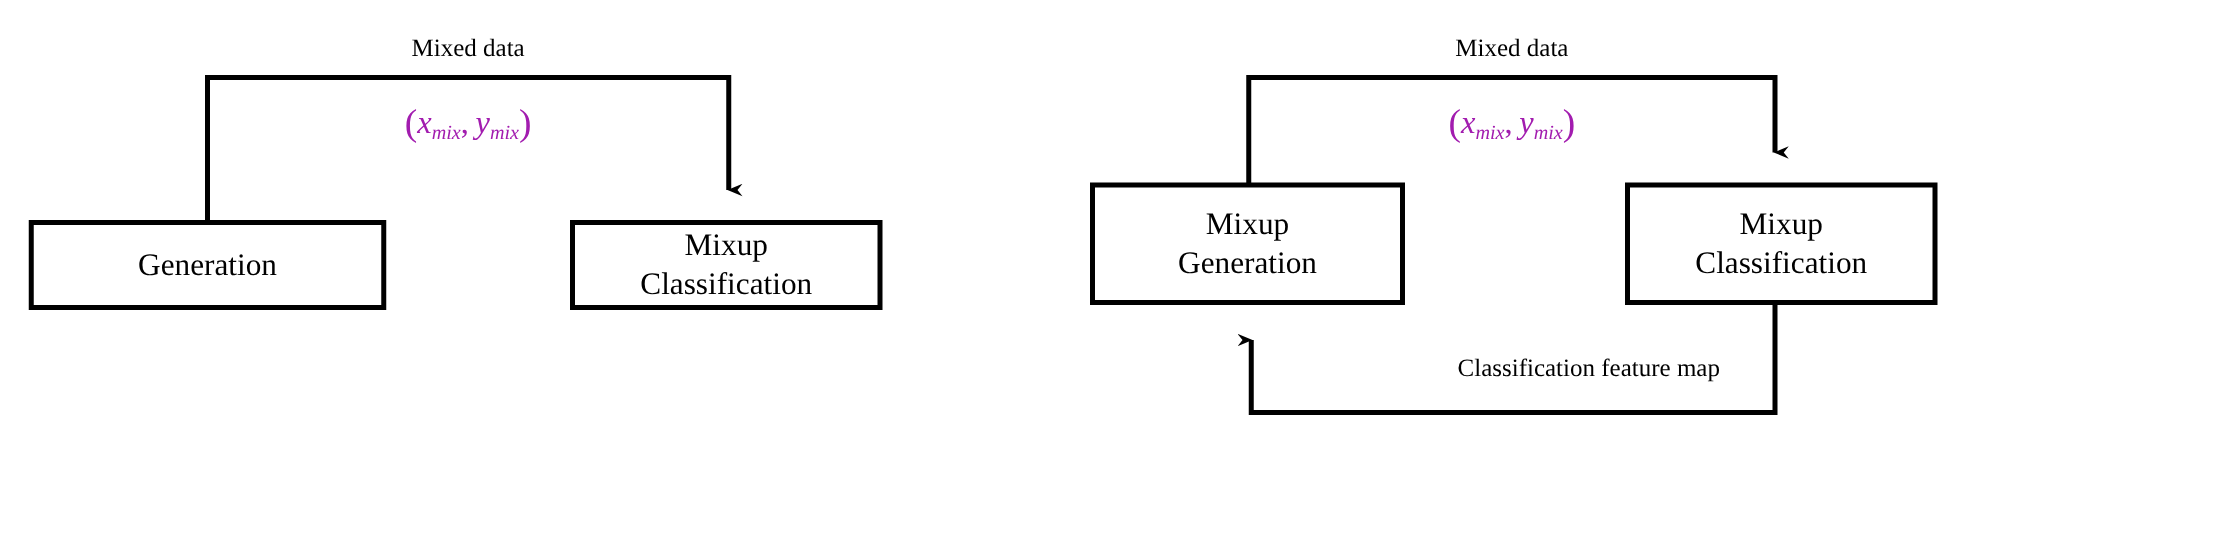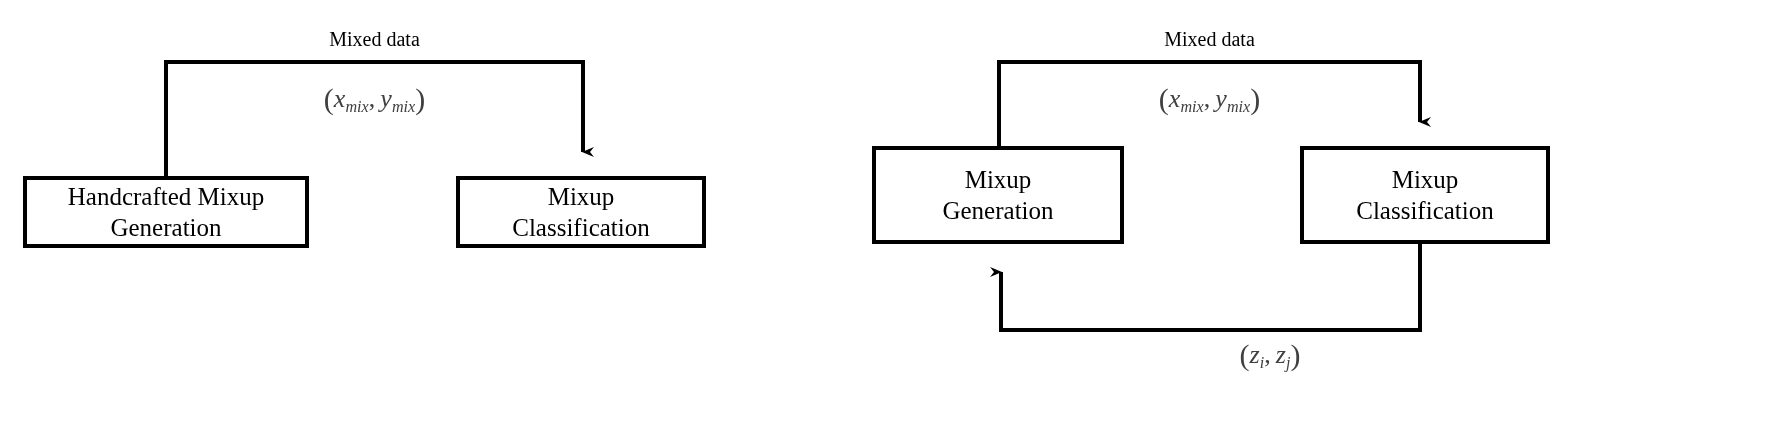--- a/index.html
+++ b/index.html
@@ -49,21 +49,21 @@
     font-size: 20px;
     color: #000000;
     white-space: nowrap;
   }
   .math-label {
     position: absolute;
     text-align: center;
     font-family: "Liberation Serif", "DejaVu Serif", serif;
     font-size: 26px;
     font-style: italic;
-    color: #404040;
+    color: #a21caf;
     white-space: nowrap;
   }
   .math-label .paren {
     font-style: normal;
     font-size: 30px;
     vertical-align: -2px;
   }
   .math-label .comma {
     font-style: normal;
   }
@@ -113,21 +113,20 @@
 
       <rect x="1302" y="148" width="246" height="94" fill="#ffffff" stroke="#000000" stroke-width="4"></rect>
 
       <path d="M999,148 L999,62 L1420,62 L1420,122" fill="none" stroke="#000000" stroke-width="4" marker-end="url(#arrowDown)"></path>
 
       <path d="M1420,242 L1420,330 L1001,330 L1001,272" fill="none" stroke="#000000" stroke-width="4" marker-end="url(#arrowUp)"></path>
     </g>
   </svg>
 
   <div class="box-label" style="left:25px; top:178px; width:282px; height:68px;">
-    <span>Handcrafted Mixup</span>
     <span>Generation</span>
   </div>
 
   <div class="box-label" style="left:458px; top:178px; width:246px; height:68px;">
     <span>Mixup</span>
     <span>Classification</span>
   </div>
 
   <div class="edge-label" style="left:166px; top:28px; width:417px;">Mixed data</div>
 
@@ -144,19 +143,17 @@
     <span>Mixup</span>
     <span>Classification</span>
   </div>
 
   <div class="edge-label" style="left:999px; top:28px; width:421px;">Mixed data</div>
 
   <div class="math-label" style="left:999px; top:82px; width:421px;">
     <span class="paren">(</span><span>x</span><sub>mix</sub><span class="comma">,</span> <span>y</span><sub>mix</sub><span class="paren">)</span>
   </div>
 
+  <div class="edge-label" style="left:1001px; top:284px; width:540px; text-align:center;">Classification feature map</div>
 
-  <div class="math-label" style="left:1060px; top:338px; width:420px;">
-    <span class="paren">(</span><span>z</span><sub>i</sub><span class="comma">,</span> <span>z</span><sub>j</sub><span class="paren">)</span>
-  </div>
 
 
 </div>
 
 </body></html>

